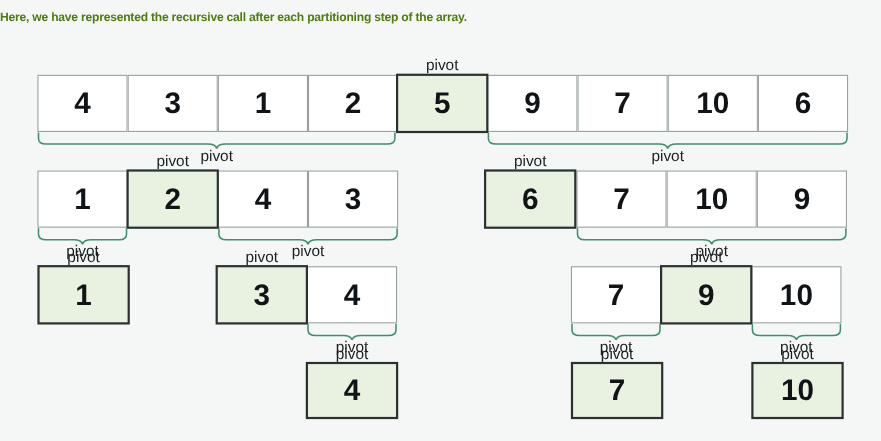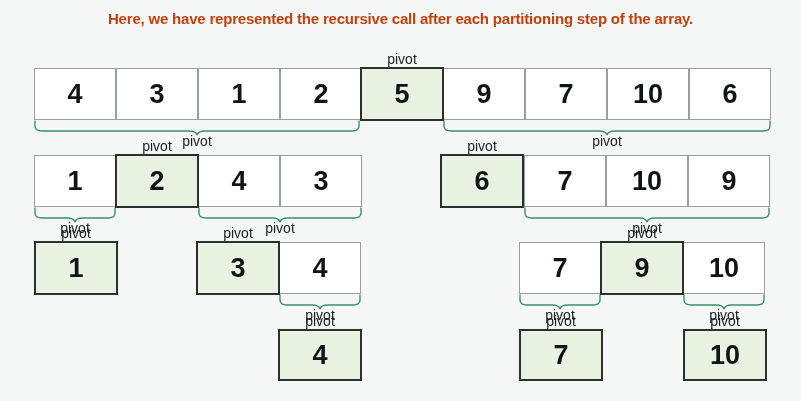--- a/index.html
+++ b/index.html
@@ -17,24 +17,24 @@
   #canvas {
     position: relative;
     width: 801px;
     height: 401px;
   }
   .title {
     position: absolute;
     left: 0;
     top: 10px;
     width: 801px;
-    text-align: center;
-    font-size: 15px;
+    text-align: left;
+    font-size: 11px;
     font-weight: bold;
-    color: #c2410c;
+    color: #4d7c0f;
     letter-spacing: -0.2px;
   }
   .cell {
     position: absolute;
     box-sizing: border-box;
     background: #ffffff;
     border: 1px solid #9aa0a0;
     display: flex;
     align-items: center;
     justify-content: center;

